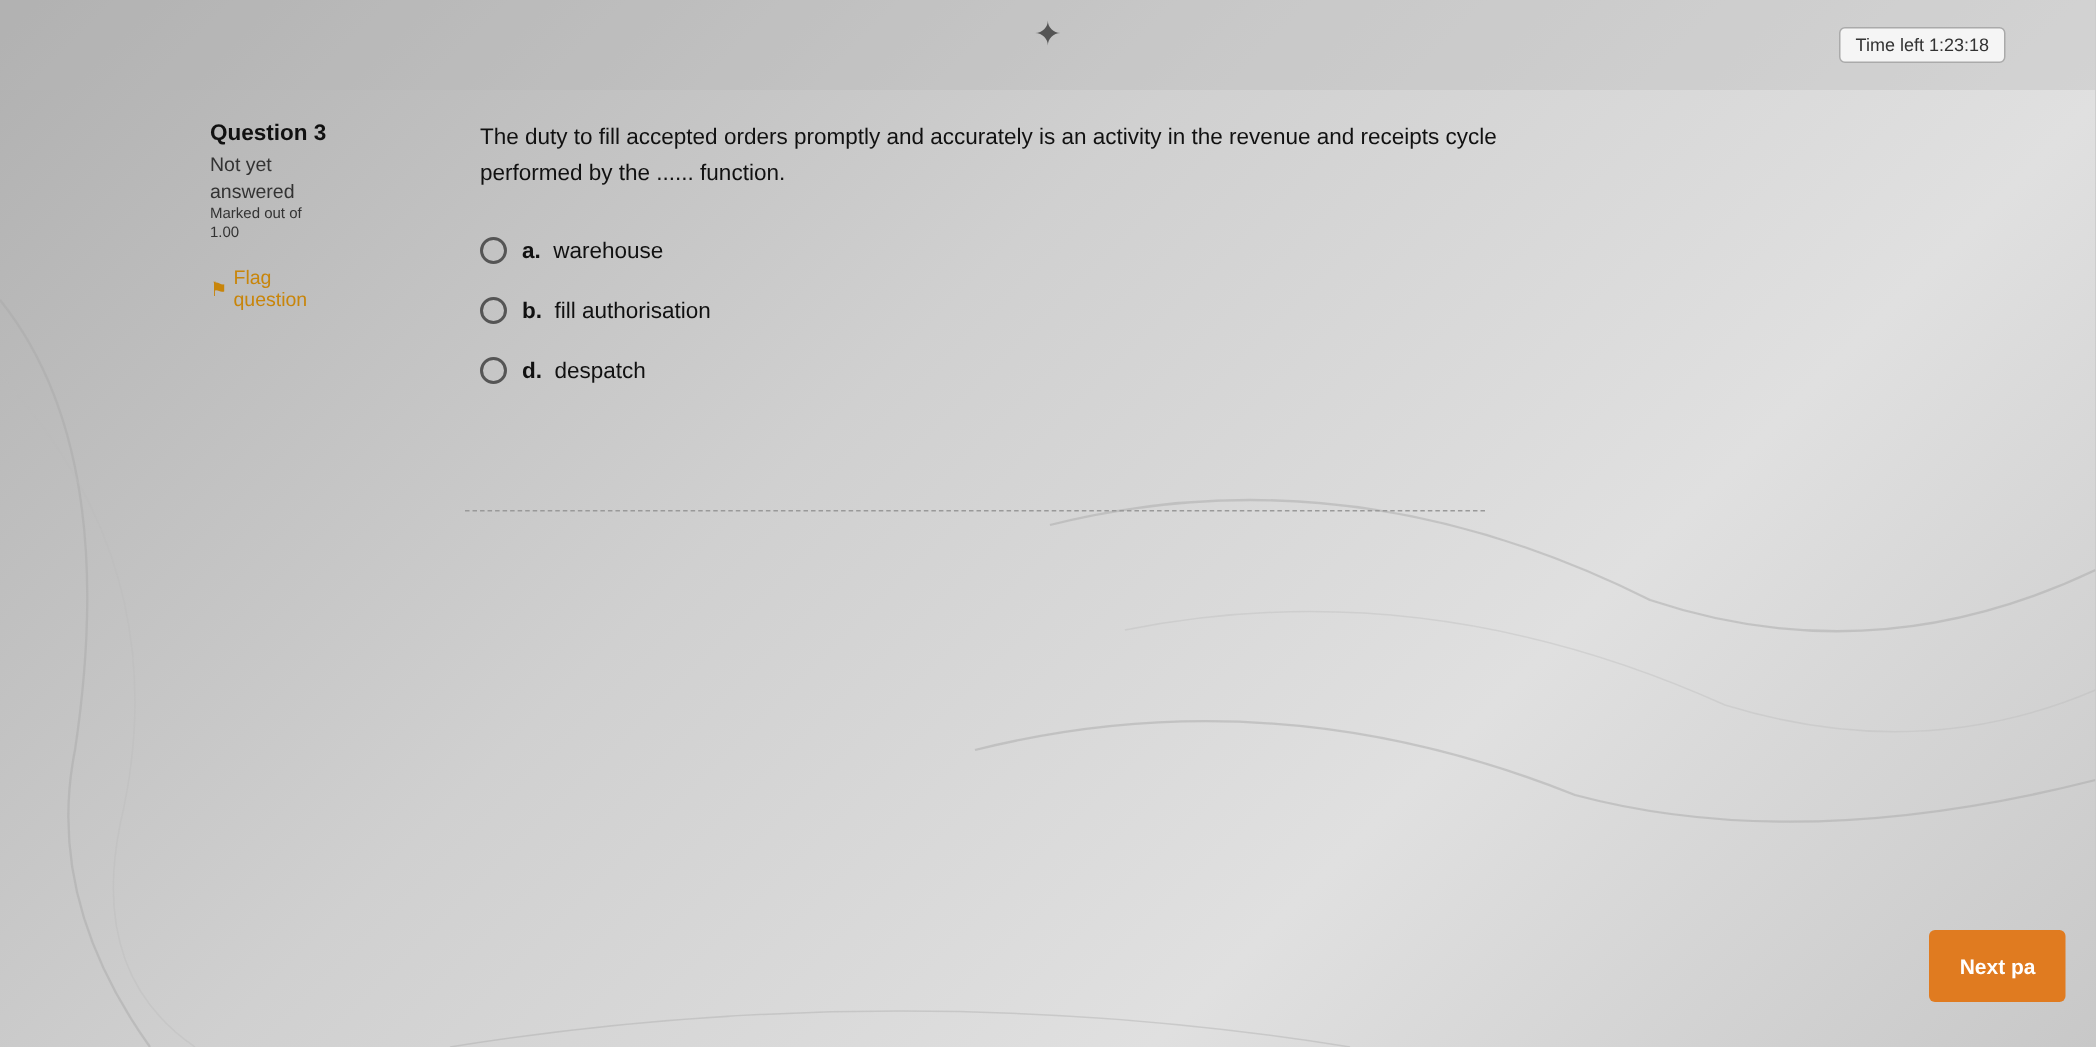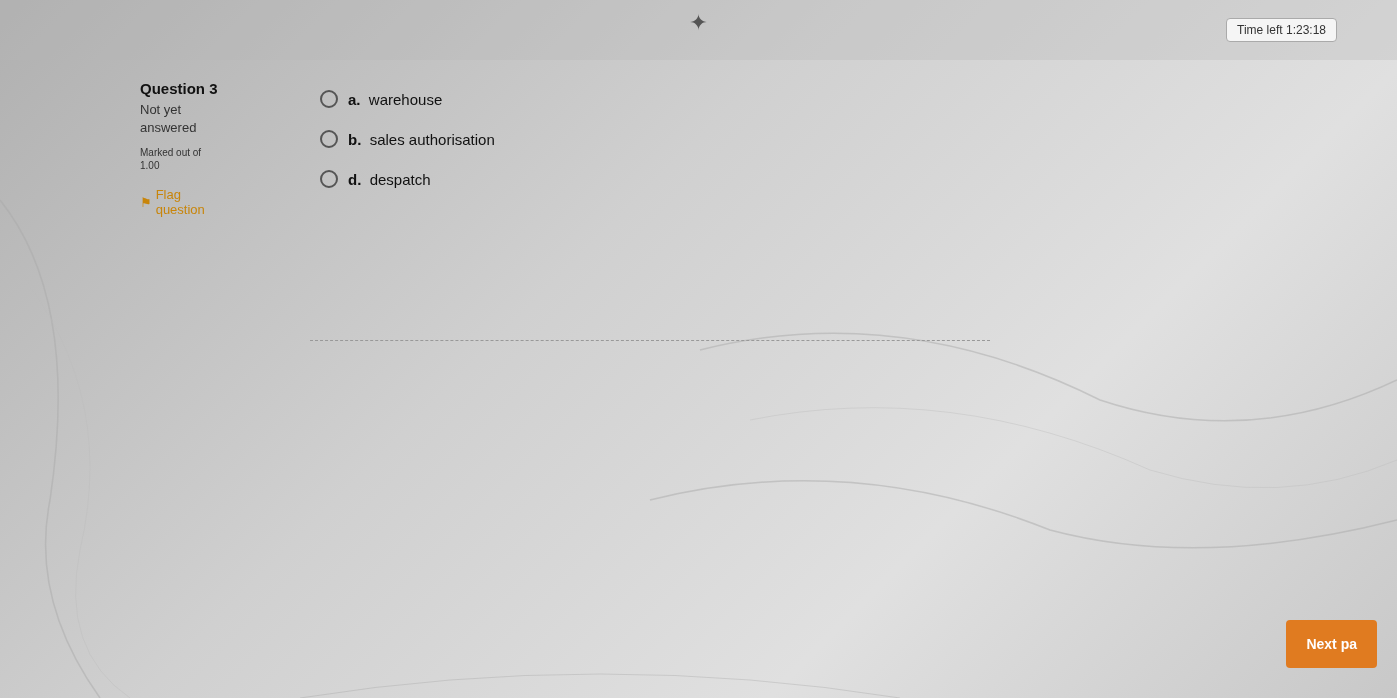--- a/index.html
+++ b/index.html
@@ -64,21 +64,20 @@
     }
 
     .question-label span {
       font-weight: 900;
     }
 
     .status-text {
       font-size: 13px;
       color: #333;
       line-height: 1.4;
-      margin-bottom: 10px;
     }
 
     .marked-text {
       font-size: 10px;
       color: #333;
       margin-bottom: 2px;
     }
 
     .flag-btn {
       display: inline-flex;
@@ -219,34 +218,38 @@
       <span>
         <span>Flag</span><br>
         <span>question</span>
       </span>
     </a>
   </div>
 
   <div class="separator"></div>
 
   <div class="main-content">
+    <div class="question-text">
+      <span>The duty to fill accepted orders promptly and accurately is an activity in the revenue and receipts cycle</span><br>
+      <span>performed by the ...... function.</span>
+    </div>
 
     <div class="options-container">
 
       <div class="option-row">
         <span class="radio-circle"></span>
         <span class="option-label">
           <strong>a.</strong>&nbsp;&nbsp;<span>warehouse</span>
         </span>
       </div>
 
       <div class="option-row">
         <span class="radio-circle"></span>
         <span class="option-label">
-          <strong>b.</strong>&nbsp;&nbsp;<span>sales authorisation</span>
+          <strong>b.</strong>&nbsp;&nbsp;<span>fill authorisation</span>
         </span>
       </div>
 
 
       <div class="option-row">
         <span class="radio-circle"></span>
         <span class="option-label">
           <strong>d.</strong>&nbsp;&nbsp;<span>despatch</span>
         </span>
       </div>

